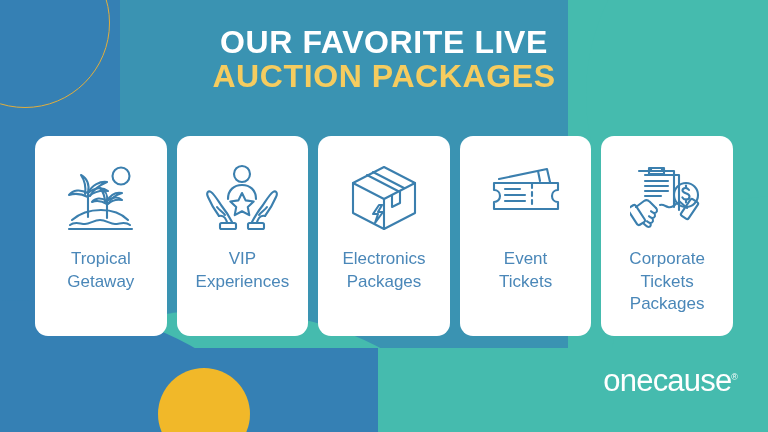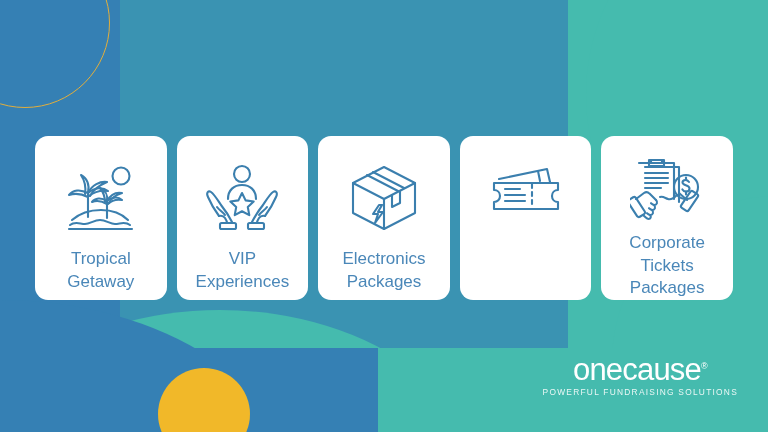--- a/index.html
+++ b/index.html
@@ -114,21 +114,21 @@
     font-size:32px;
     letter-spacing:0.6px;
   }
   .headline .l1 { color:#ffffff; }
   .headline .l2 { color:#f5cc5f; }
 
   
   .cards {
     position:absolute;
     left:35px; top:136px;
-    width:698px; height:164px;
+    width:698px; height:200px;
     display:flex;
     gap:10px;
     z-index:6;
   }
   .card {
     flex:1 1 0;
     background:#ffffff;
     border-radius:13px;
     display:flex;
     flex-direction:column;
@@ -193,20 +193,24 @@
     <div class="bg-teal-circle"></div>
     <div class="bg-teal-circle2"></div>
     <div class="bg-teal-sweep"></div>
     <div class="bg-blue-overlap"></div>
     <div class="bg-blue-block-bottom"></div>
     <div class="bg-teal-block-bottom"></div>
     <div class="bg-gold-ring"></div>
     <div class="bg-gold-dot"></div>
   </div>
 
+  <div class="headline">
+    <span class="line l1">OUR FAVORITE LIVE</span>
+    <span class="line l2">AUCTION PACKAGES</span>
+  </div>
 
   <div class="cards">
 
     <div class="card">
       <div class="card-icon">
         <svg width="74" height="70" viewBox="0 0 74 70" fill="none" stroke="#3b7fae" stroke-width="2.1" stroke-linecap="round" stroke-linejoin="round">
           <circle cx="57" cy="13" r="8.5"></circle>
           <path d="M24 54 V30"></path>
           <path d="M24 30 C16 26 9 27 5 32 C11 30 18 31 24 34"></path>
           <path d="M24 30 C26 22 23 15 17 12 C21 18 22 25 21 31"></path>
@@ -269,20 +273,22 @@
           <path d="M49 8 L51 18"></path>
           <path d="M5 20 H69 V27 C65.5 27 63 29.5 63 33 C63 36.5 65.5 39 69 39 V46 H5 V39 C8.5 39 11 36.5 11 33 C11 29.5 8.5 27 5 27 Z"></path>
           <path d="M43 21 V25"></path>
           <path d="M43 29 V33"></path>
           <path d="M43 37 V41"></path>
           <path d="M16 26 H31"></path>
           <path d="M16 32 H36"></path>
           <path d="M16 38 H36"></path>
         </svg>
       </div>
+      <div class="card-label">Event
+Tickets</div>
     </div>
 
     <div class="card">
       <div class="card-icon">
         <svg width="74" height="70" viewBox="0 0 74 70" fill="none" stroke="#3b7fae" stroke-width="2.1" stroke-linecap="round" stroke-linejoin="round">
           <path d="M15 12 H49 V47"></path>
           <path d="M9 8 H44 V44"></path>
           <path d="M21 8 V5 H32 V8"></path>
           <path d="M19 5 H34 V11 H19 Z"></path>
           <path d="M15 18 H38"></path>
@@ -308,16 +314,15 @@
 Tickets
 Packages</div>
     </div>
 
   </div>
 
   <div class="logo">
     <div class="logo-word">
       <span>onecause</span><span class="logo-reg">®</span>
     </div>
-    <div class="logo-tag">POWERFUL FUNDRAISING SOLUTIONS</div>
   </div>
 
 </div>
 
 </body></html>

